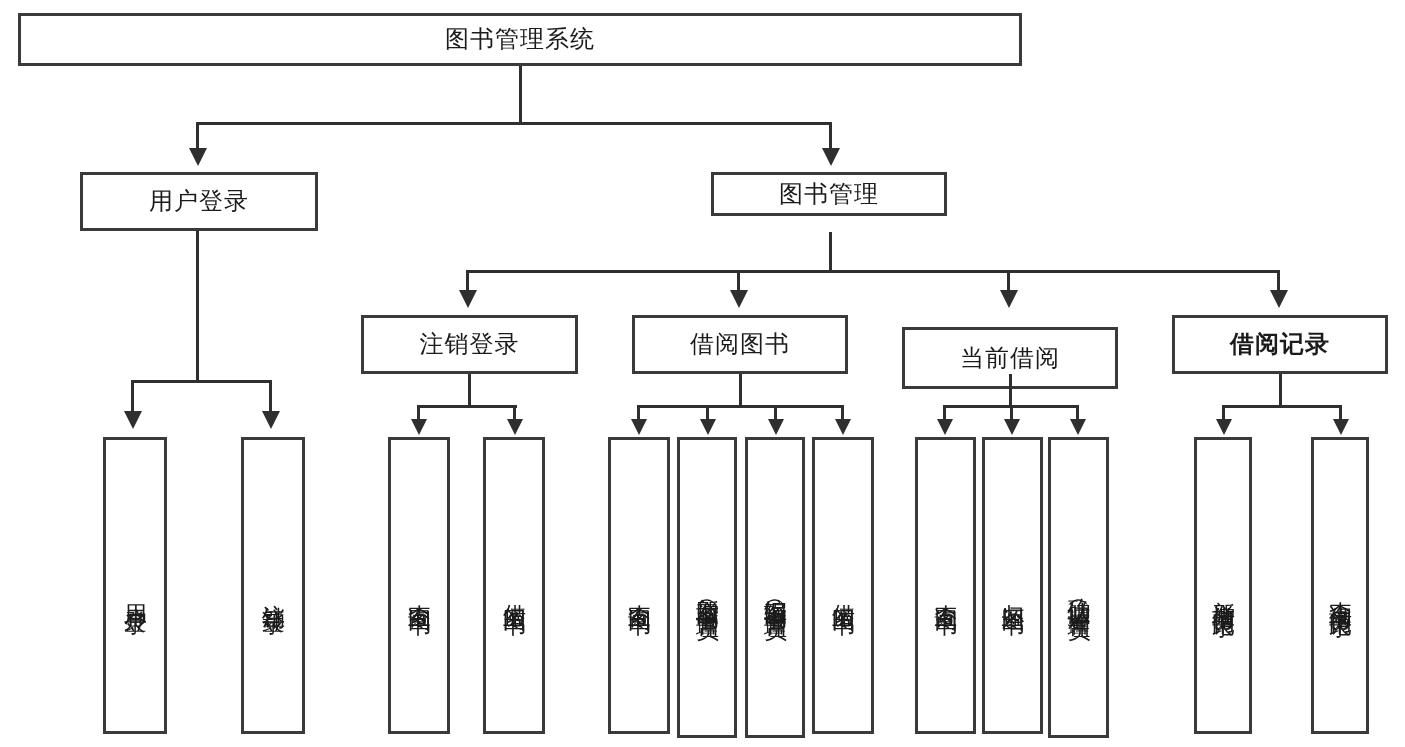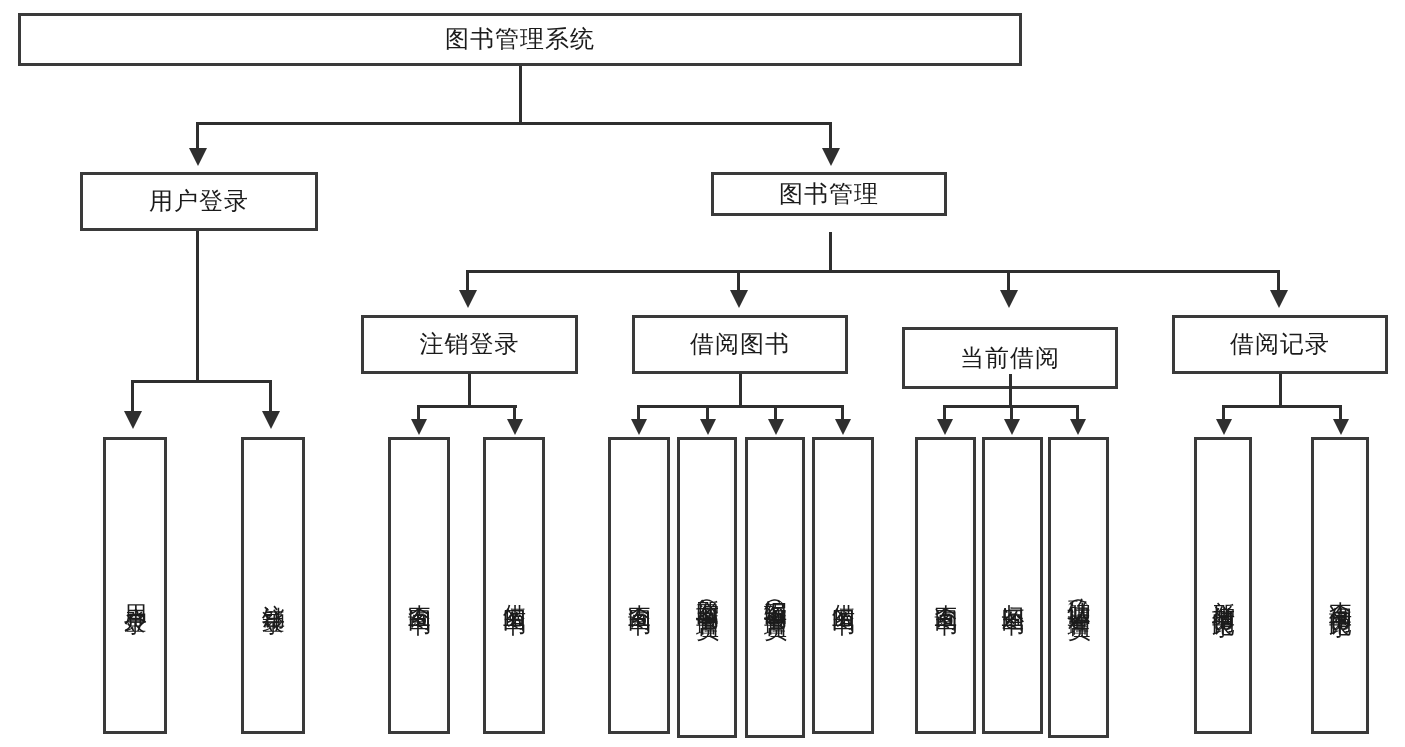--- a/index.html
+++ b/index.html
@@ -118,21 +118,21 @@
 
   <div class="node h" style="left:361px;top:315px;width:217px;height:59px;">
     <span>注销登录</span>
   </div>
   <div class="node h" style="left:632px;top:315px;width:216px;height:59px;">
     <span>借阅图书</span>
   </div>
   <div class="node h" style="left:902px;top:315px;width:216px;height:62px;margin-top:12px;">
     <span>当前借阅</span>
   </div>
-  <div class="node h" style="left:1172px;top:315px;width:216px;height:59px;">
+  <div class="node h" style="left:1172px;top:315px;width:216px;height:59px;font-weight:bold;">
     <span>借阅记录</span>
   </div>
 
   <div class="edge vline" style="left:468px;top:374px;width:3px;height:33px;"></div>
   <div class="edge hline" style="left:417px;top:405px;width:100px;height:3px;"></div>
   <div class="edge vline" style="left:417px;top:405px;width:3px;height:16px;"></div>
   <div class="arrow small" style="left:411px;top:419px;"></div>
   <div class="edge vline" style="left:513px;top:405px;width:3px;height:16px;"></div>
   <div class="arrow small" style="left:507px;top:419px;"></div>
 

